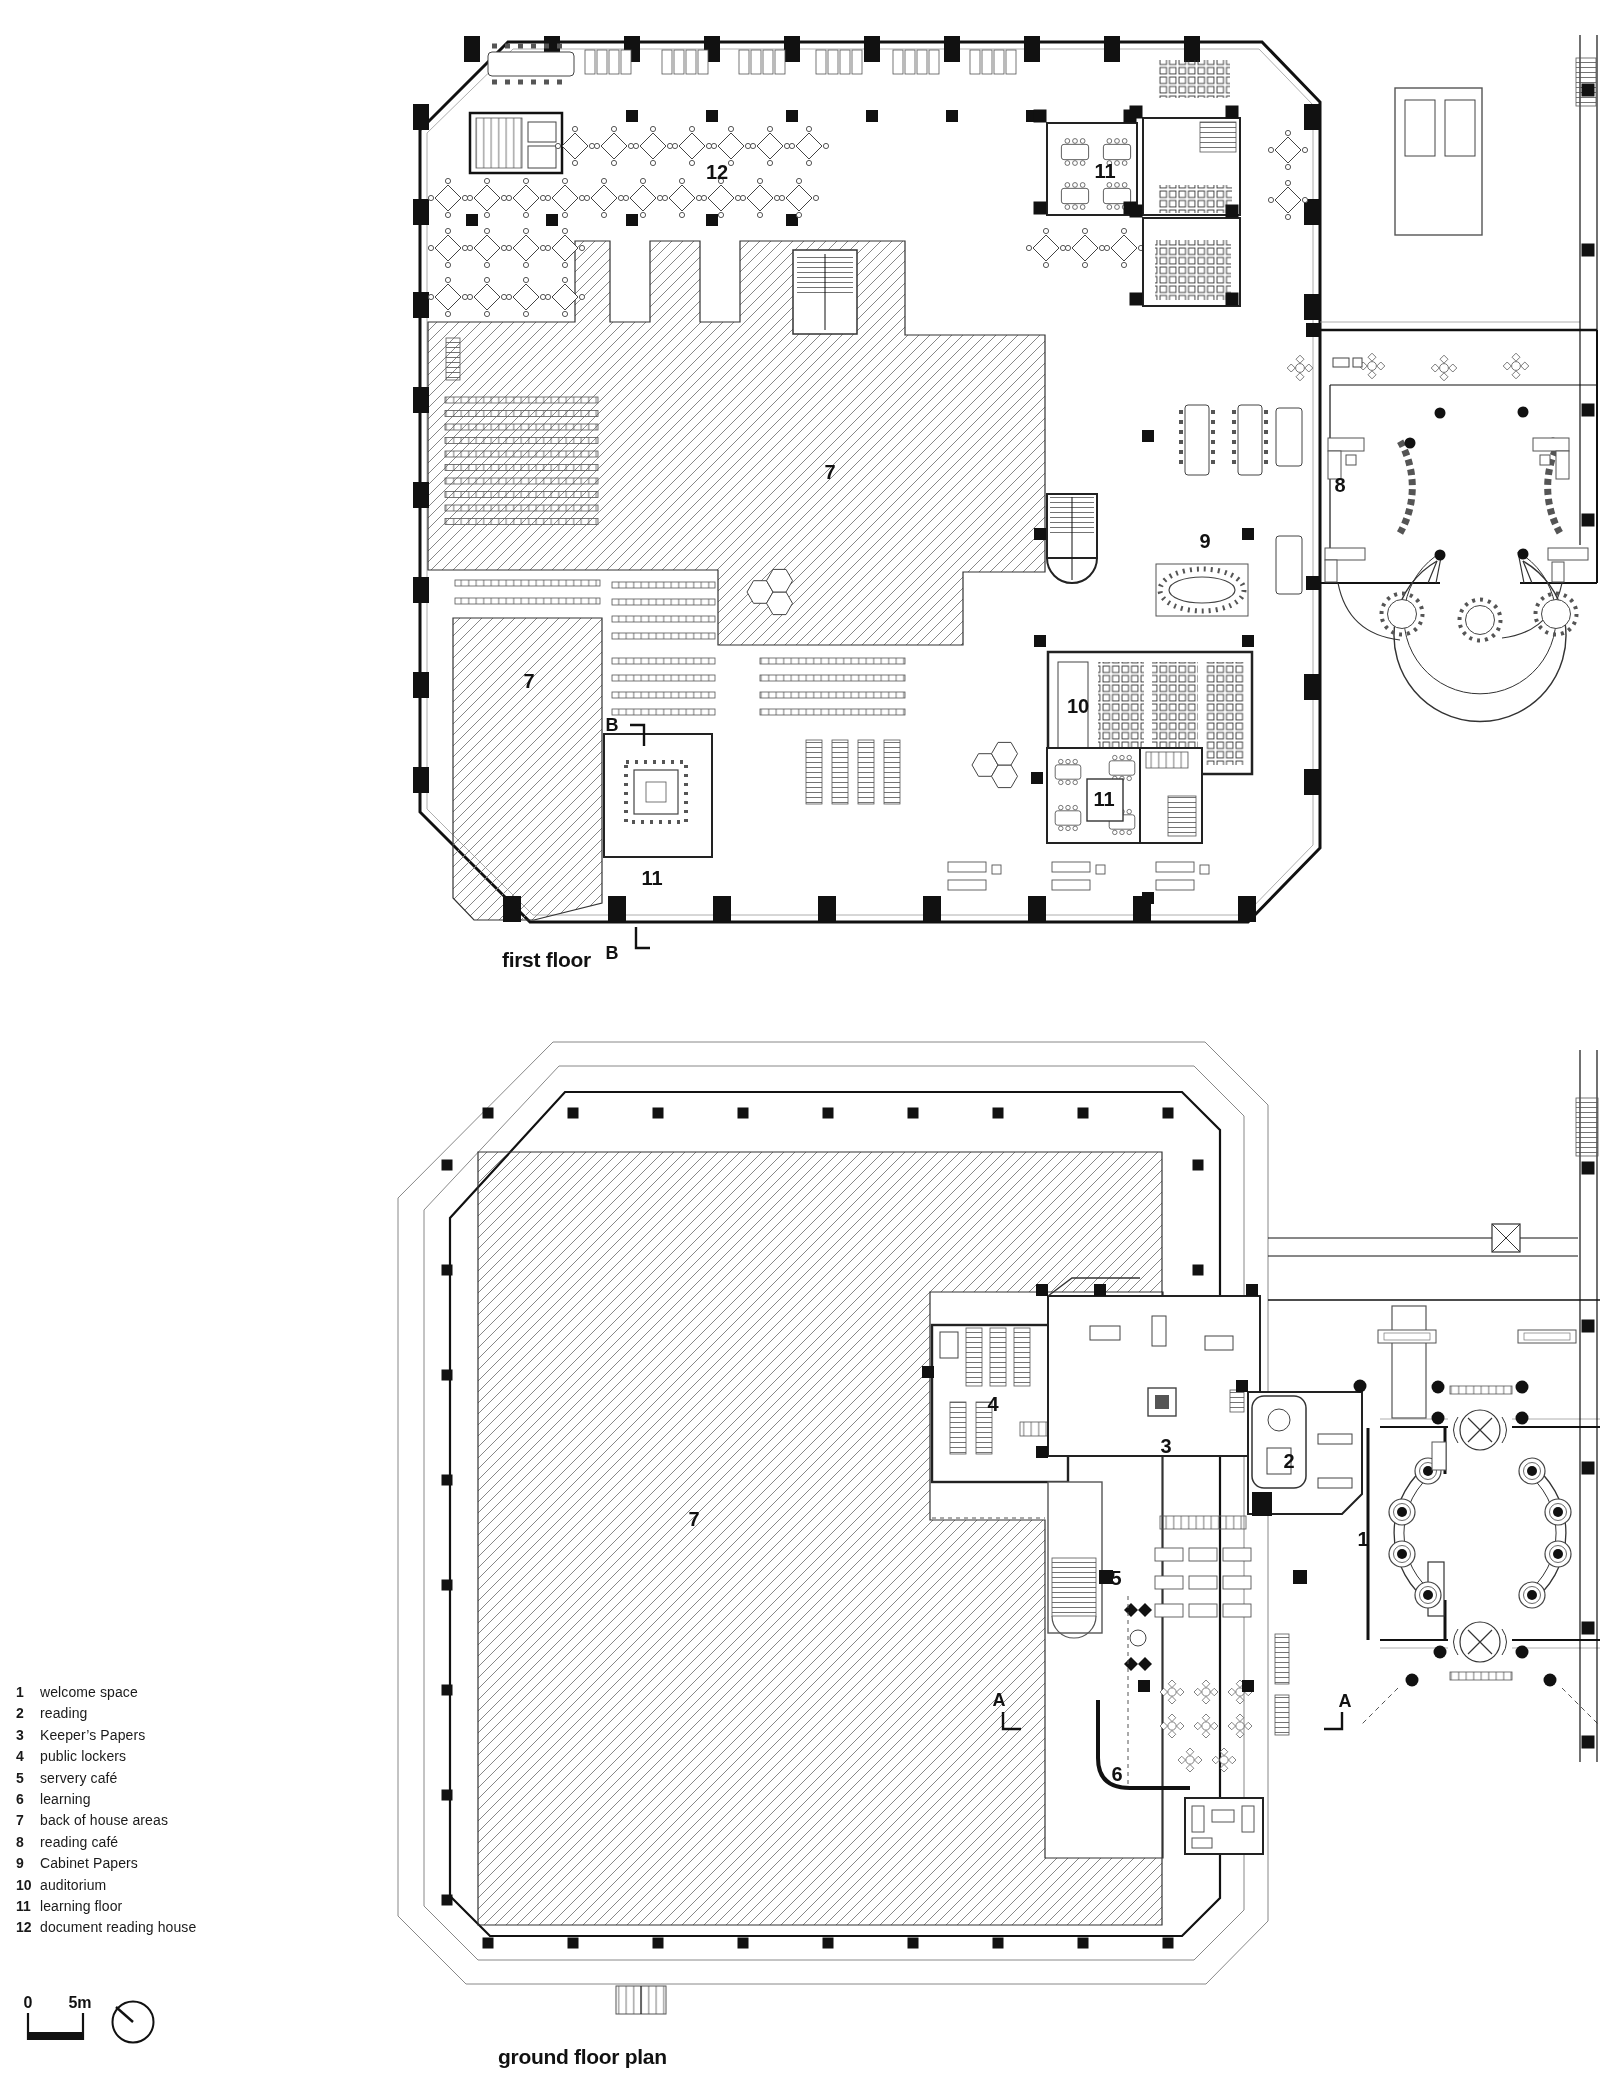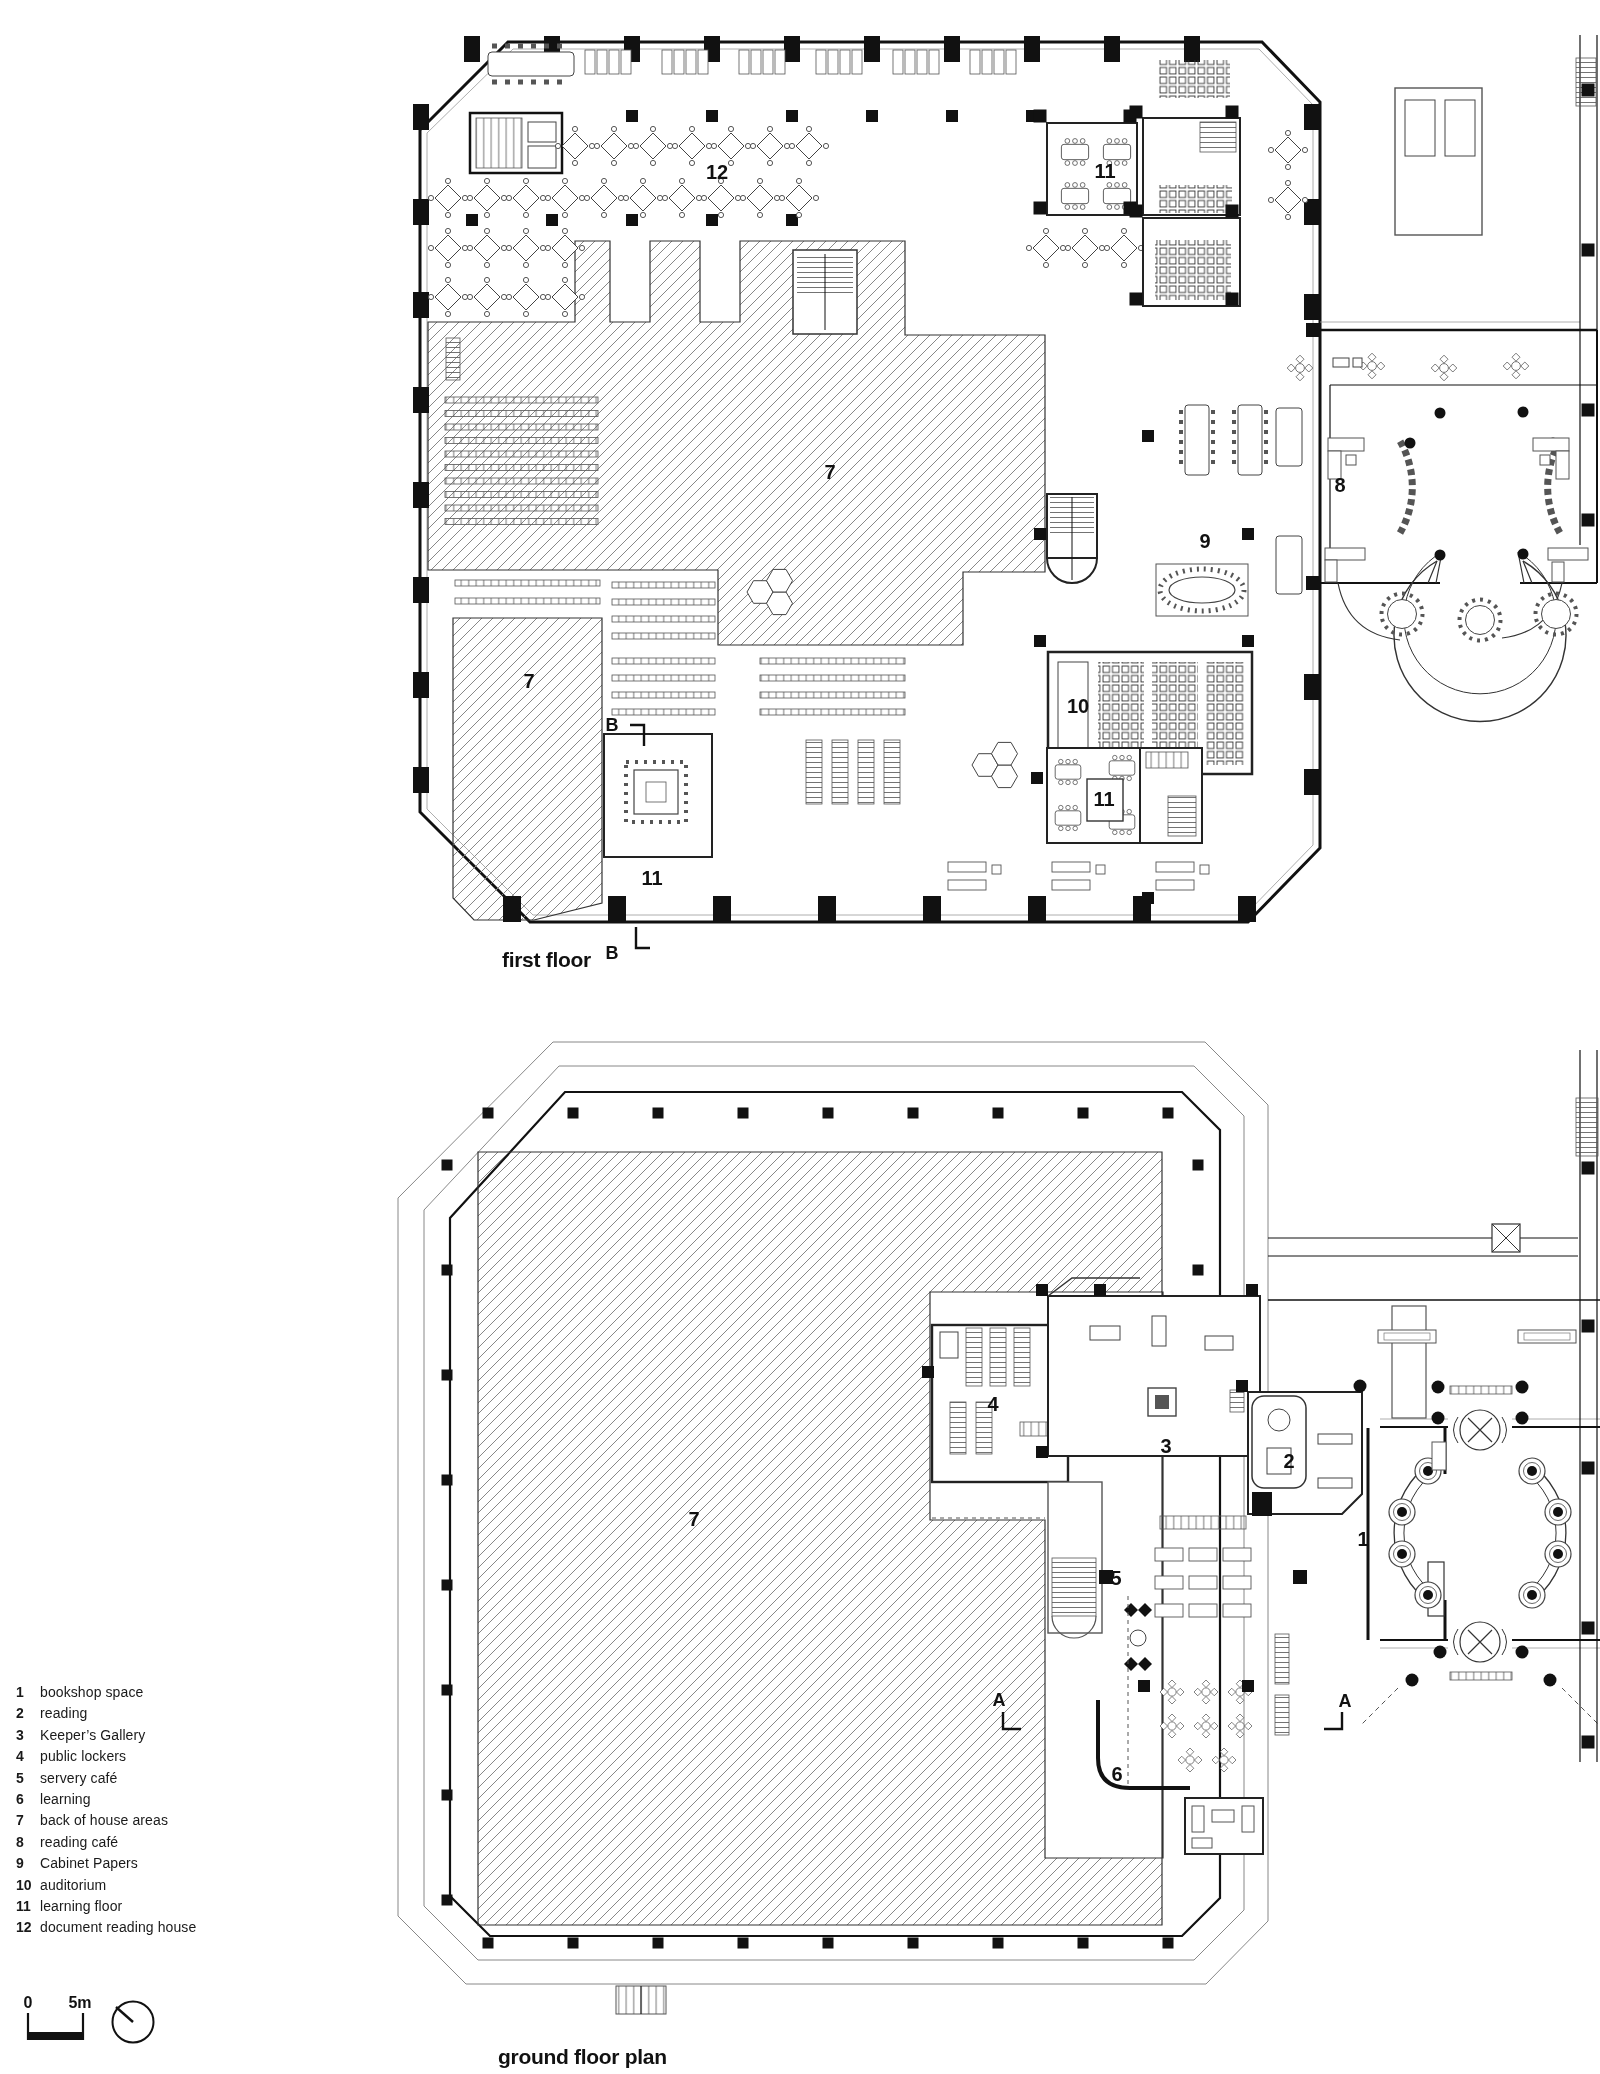--- a/index.html
+++ b/index.html
@@ -536,29 +536,29 @@
         <text x="1117" y="1781" class="room-label">6</text>
         <text x="999" y="1706" class="marker-label">A</text>
         <text x="1345" y="1707" class="marker-label">A</text>
         <text x="498" y="2064" class="plan-title">ground floor plan</text>
       </g>
   </svg>
 
   <div id="legend">
       <div class="legend-row">
         <span class="num">1</span>
-        <span class="lbl">bookshop space</span>
+        <span class="lbl">welcome space</span>
       </div>
       <div class="legend-row">
         <span class="num">2</span>
         <span class="lbl">reading</span>
       </div>
       <div class="legend-row">
         <span class="num">3</span>
-        <span class="lbl">Keeper’s Gallery</span>
+        <span class="lbl">Keeper’s Papers</span>
       </div>
       <div class="legend-row">
         <span class="num">4</span>
         <span class="lbl">public lockers</span>
       </div>
       <div class="legend-row">
         <span class="num">5</span>
         <span class="lbl">servery café</span>
       </div>
       <div class="legend-row">

